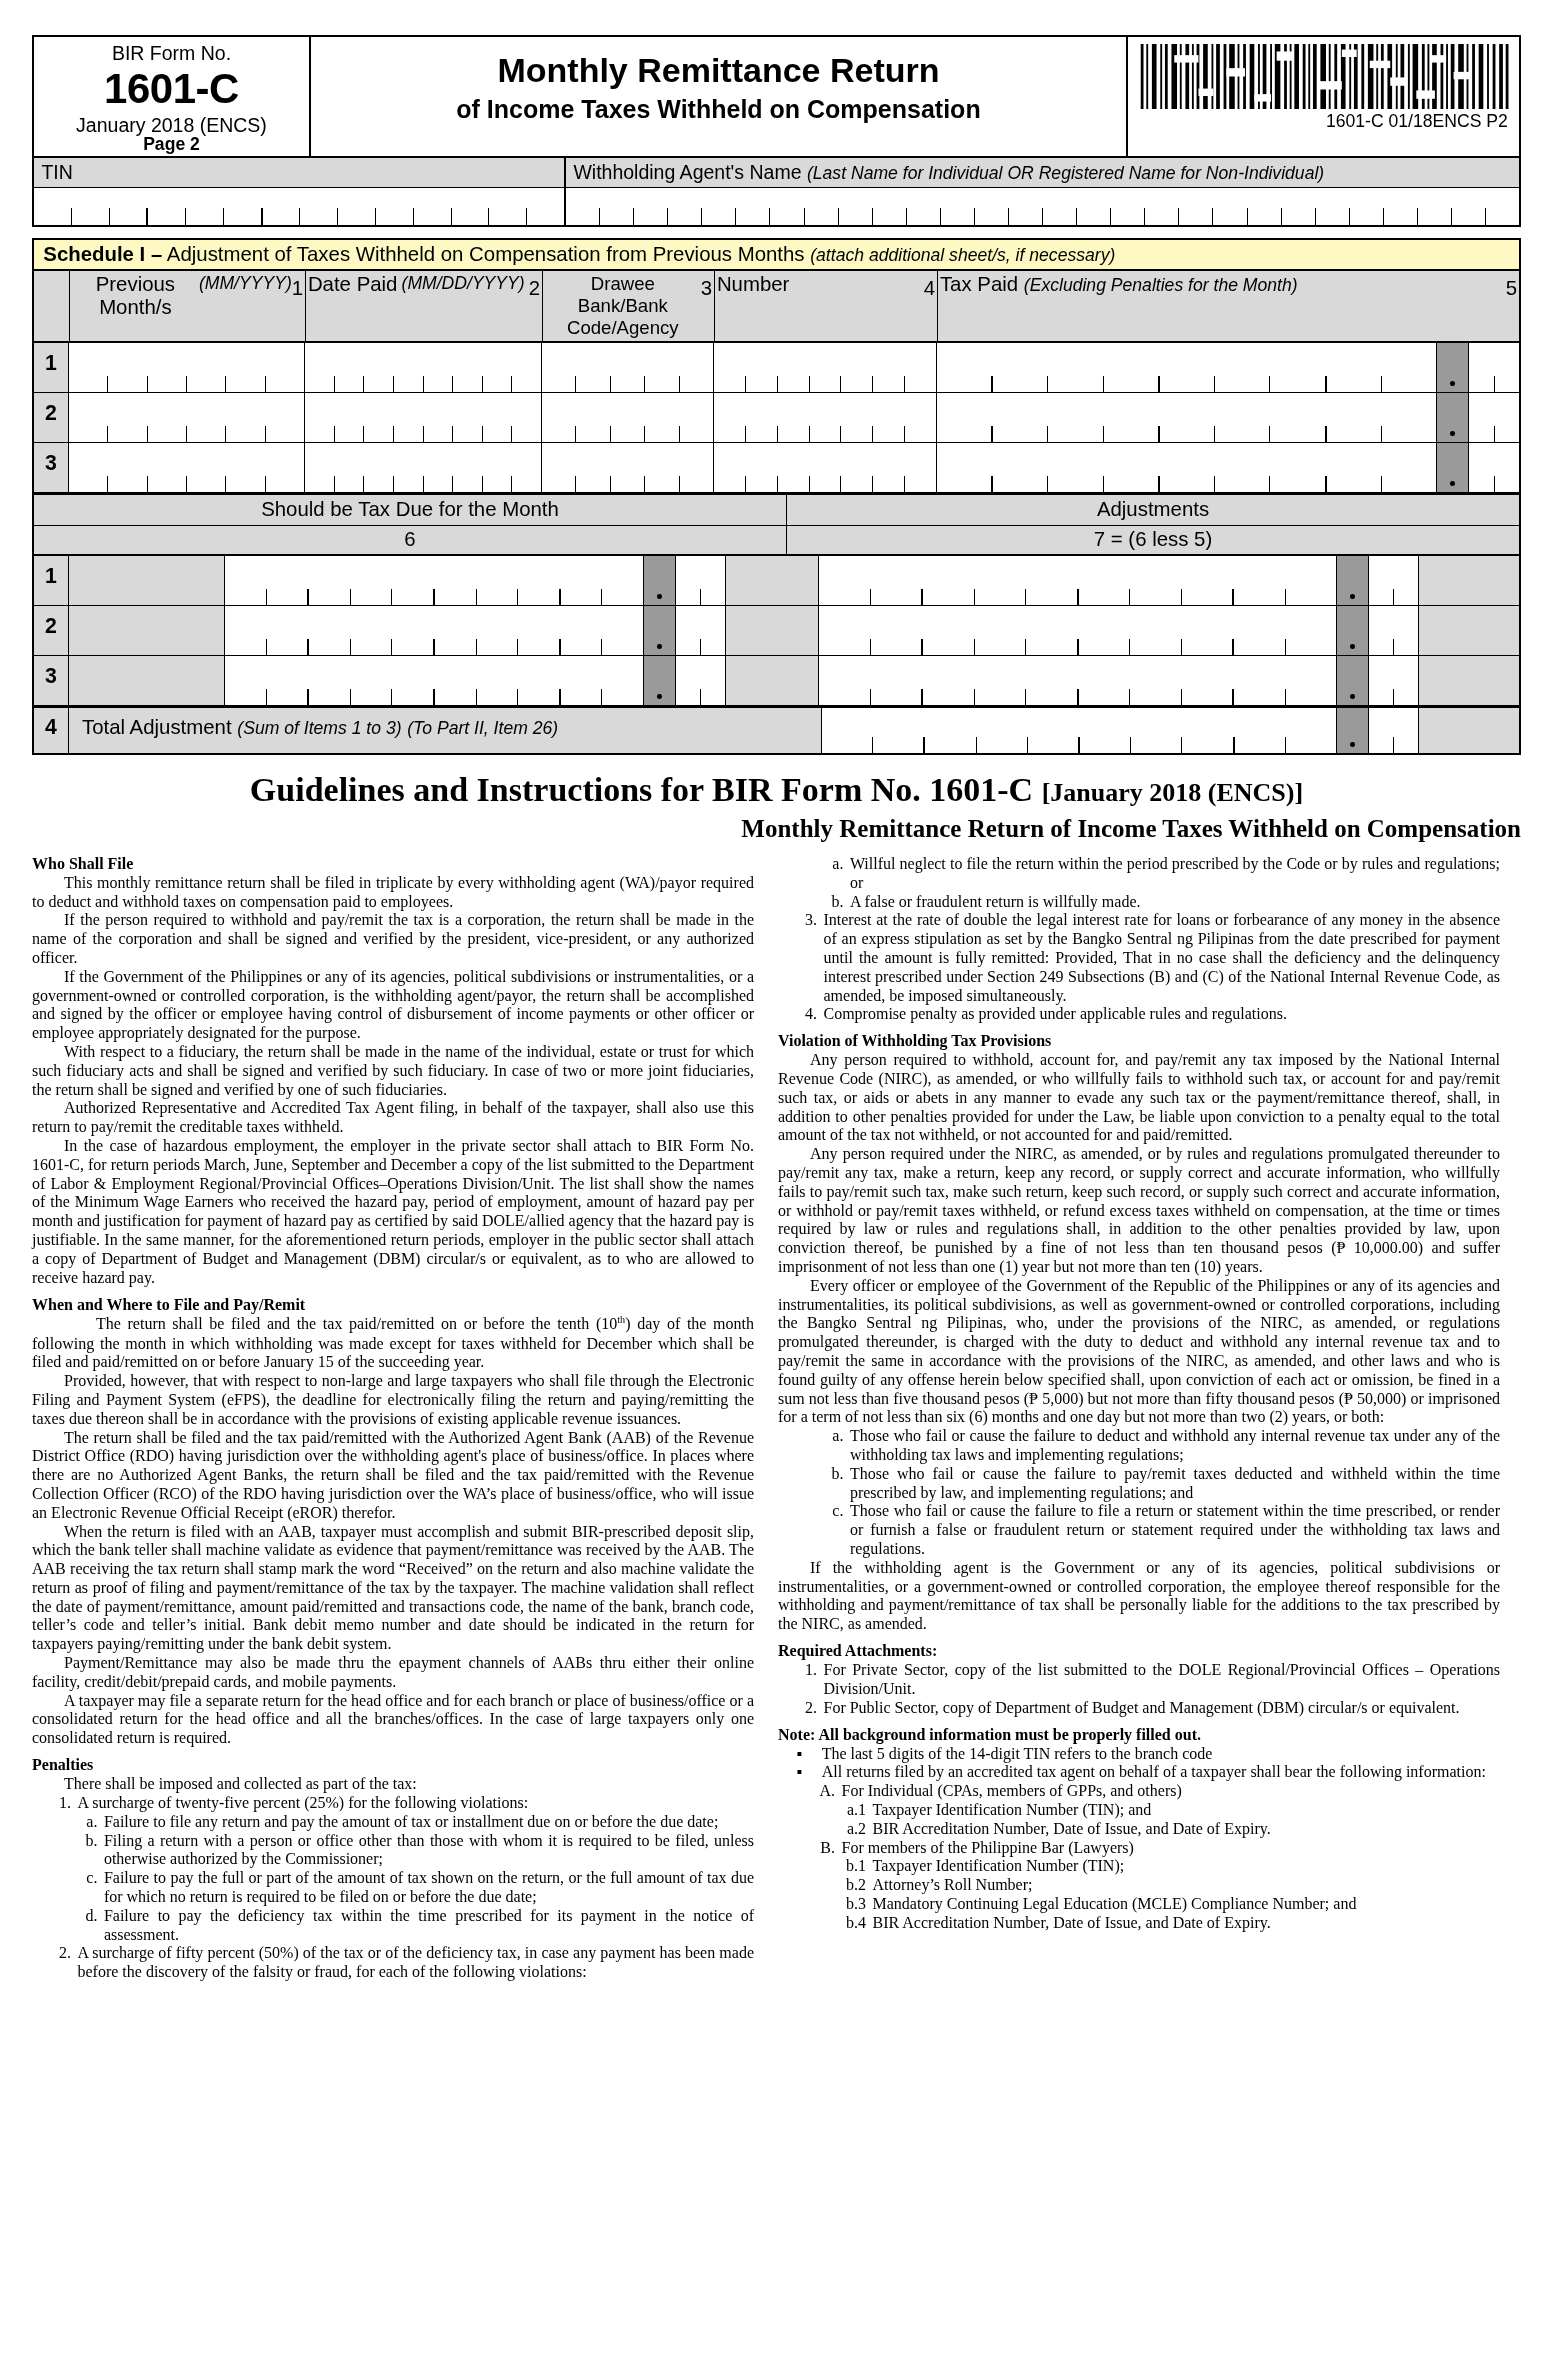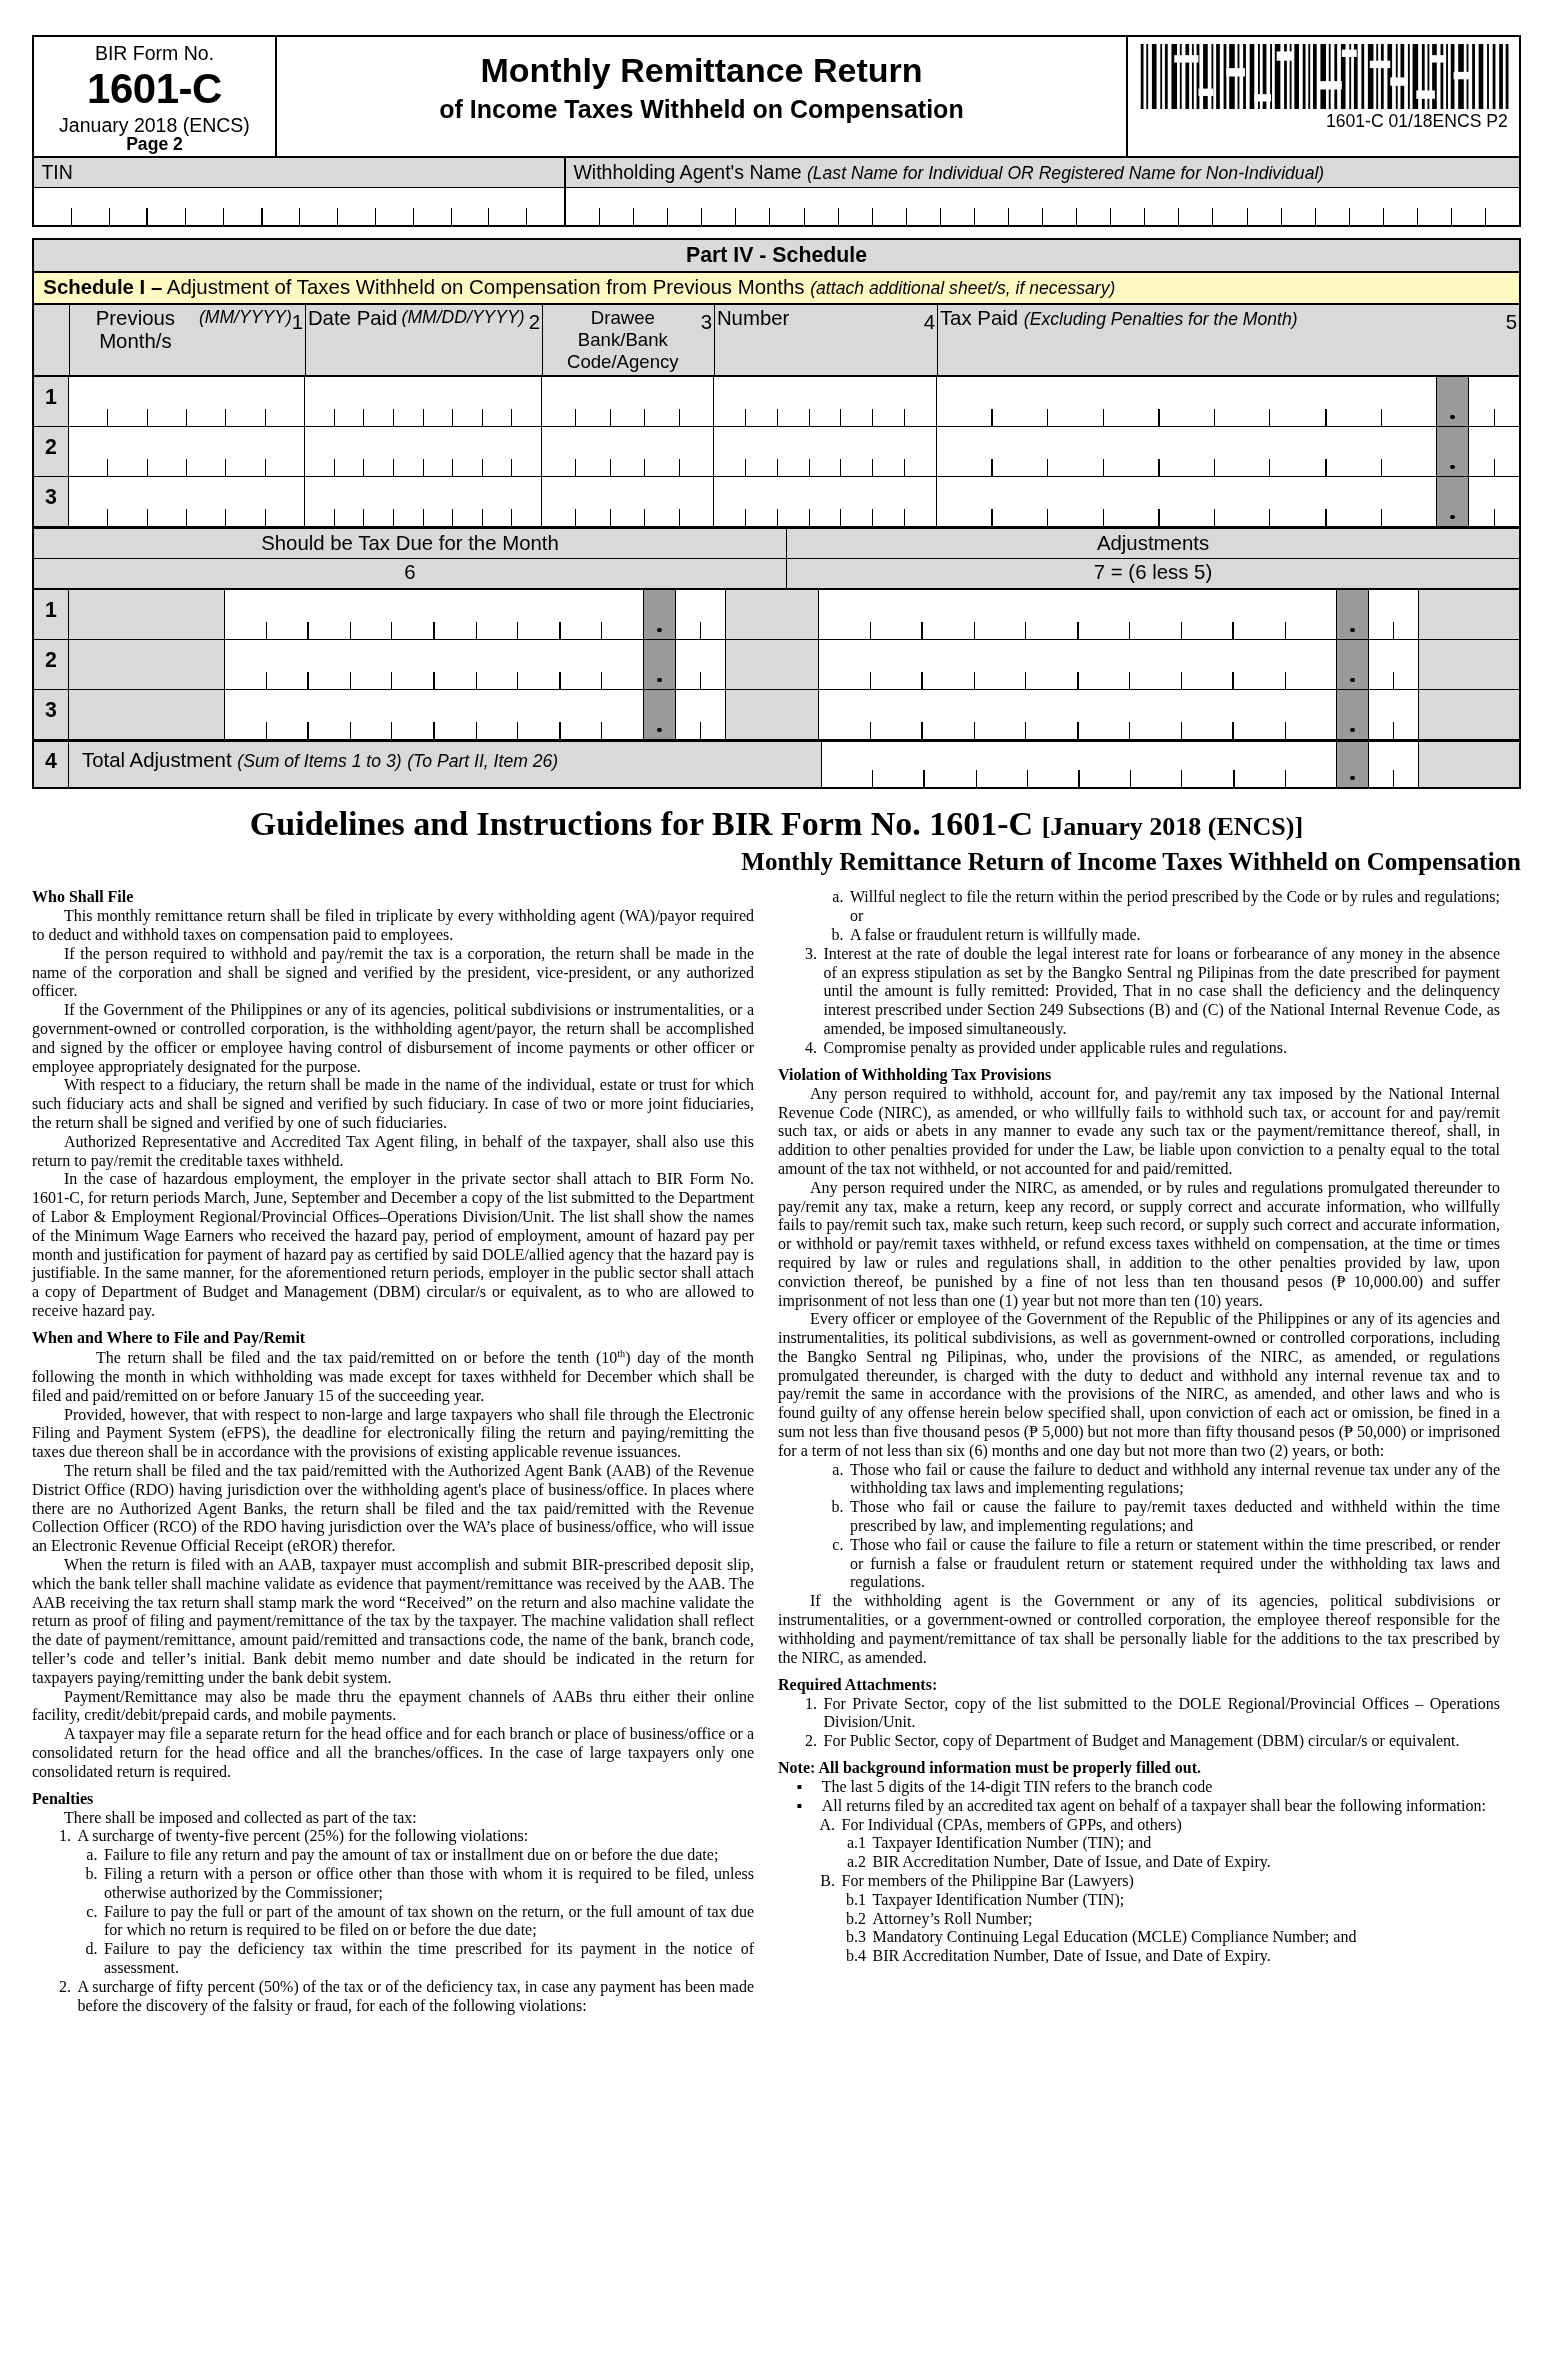--- a/index.html
+++ b/index.html
@@ -25,21 +25,21 @@
   
   .form-outer {
     border: 2.8px solid #000;
     border-bottom: none;
   }
   .hdr {
     display: flex;
     align-items: stretch;
   }
   .hdr-left {
-    width: 243px;
+    width: 277px;
     border-right: 2.8px solid #000;
     box-sizing: border-box;
     text-align: center;
     padding: 5.6px 3.7px 1.9px 3.7px;
     font-family: "Liberation Sans", "DejaVu Sans", sans-serif;
   }
   .hdr-left .l1 {
     font-size: 19.5px;
     line-height: 1.12;
   }
@@ -527,21 +527,20 @@
             <span></span>
             <span></span>
         </div>
       </div>
     </div>
   </div>
 
   <div class="spacer-10"></div>
 
   <div class="sched">
-    <div class="band">Part IV - Schedule</div>
     <div class="subband">
       <b>Schedule I –</b><span> Adjustment of Taxes Withheld on Compensation from Previous Months</span> <i>(attach additional sheet/s, if necessary)</i>
     </div>
 
     <div class="colhdr">
       <div class="ch-idx"></div>
       <div class="ch w-prev">
         <div>Previous Month/s</div>
         <div class="sub">(MM/YYYY)</div>
         <div class="num">1</div>

